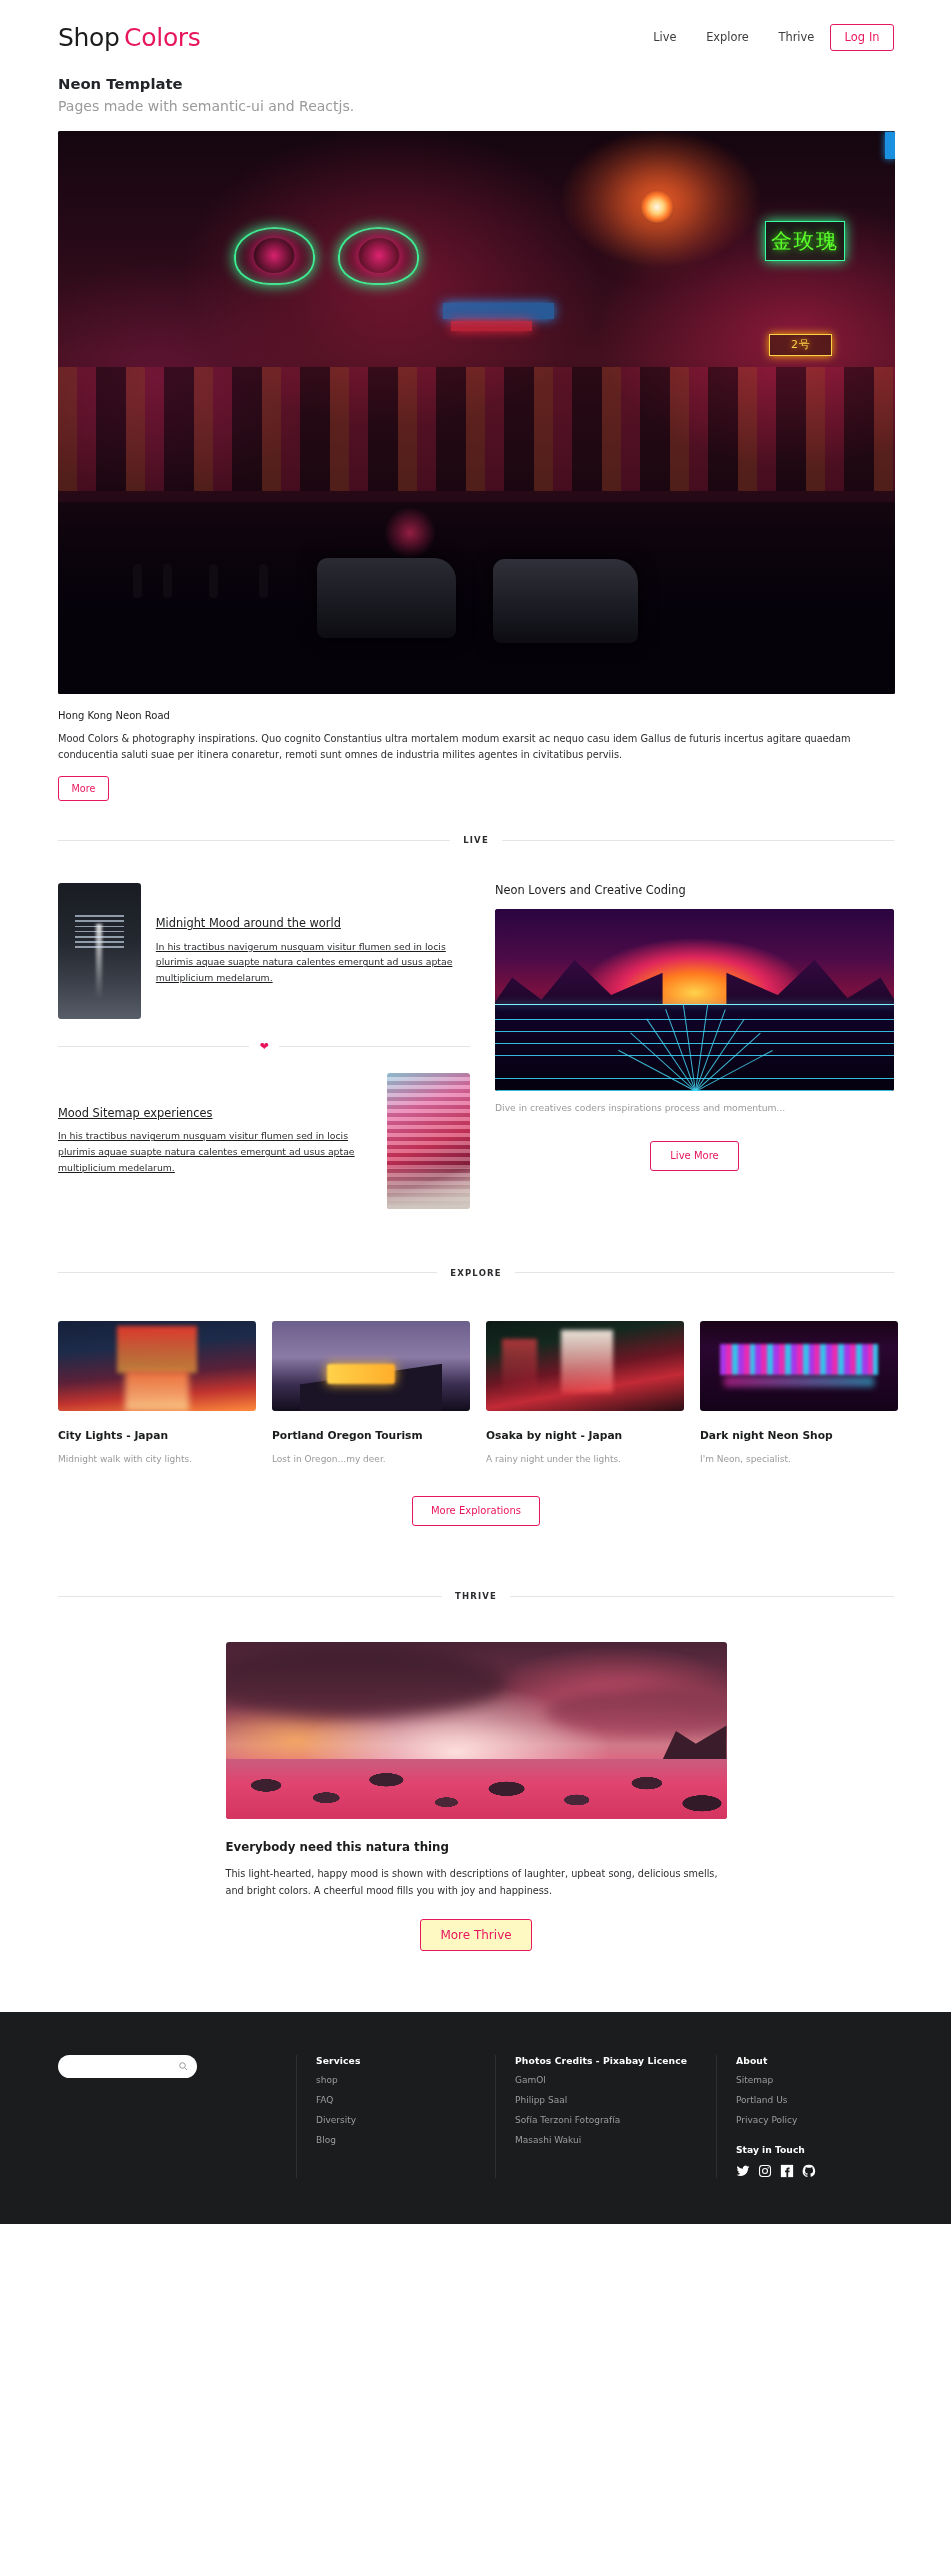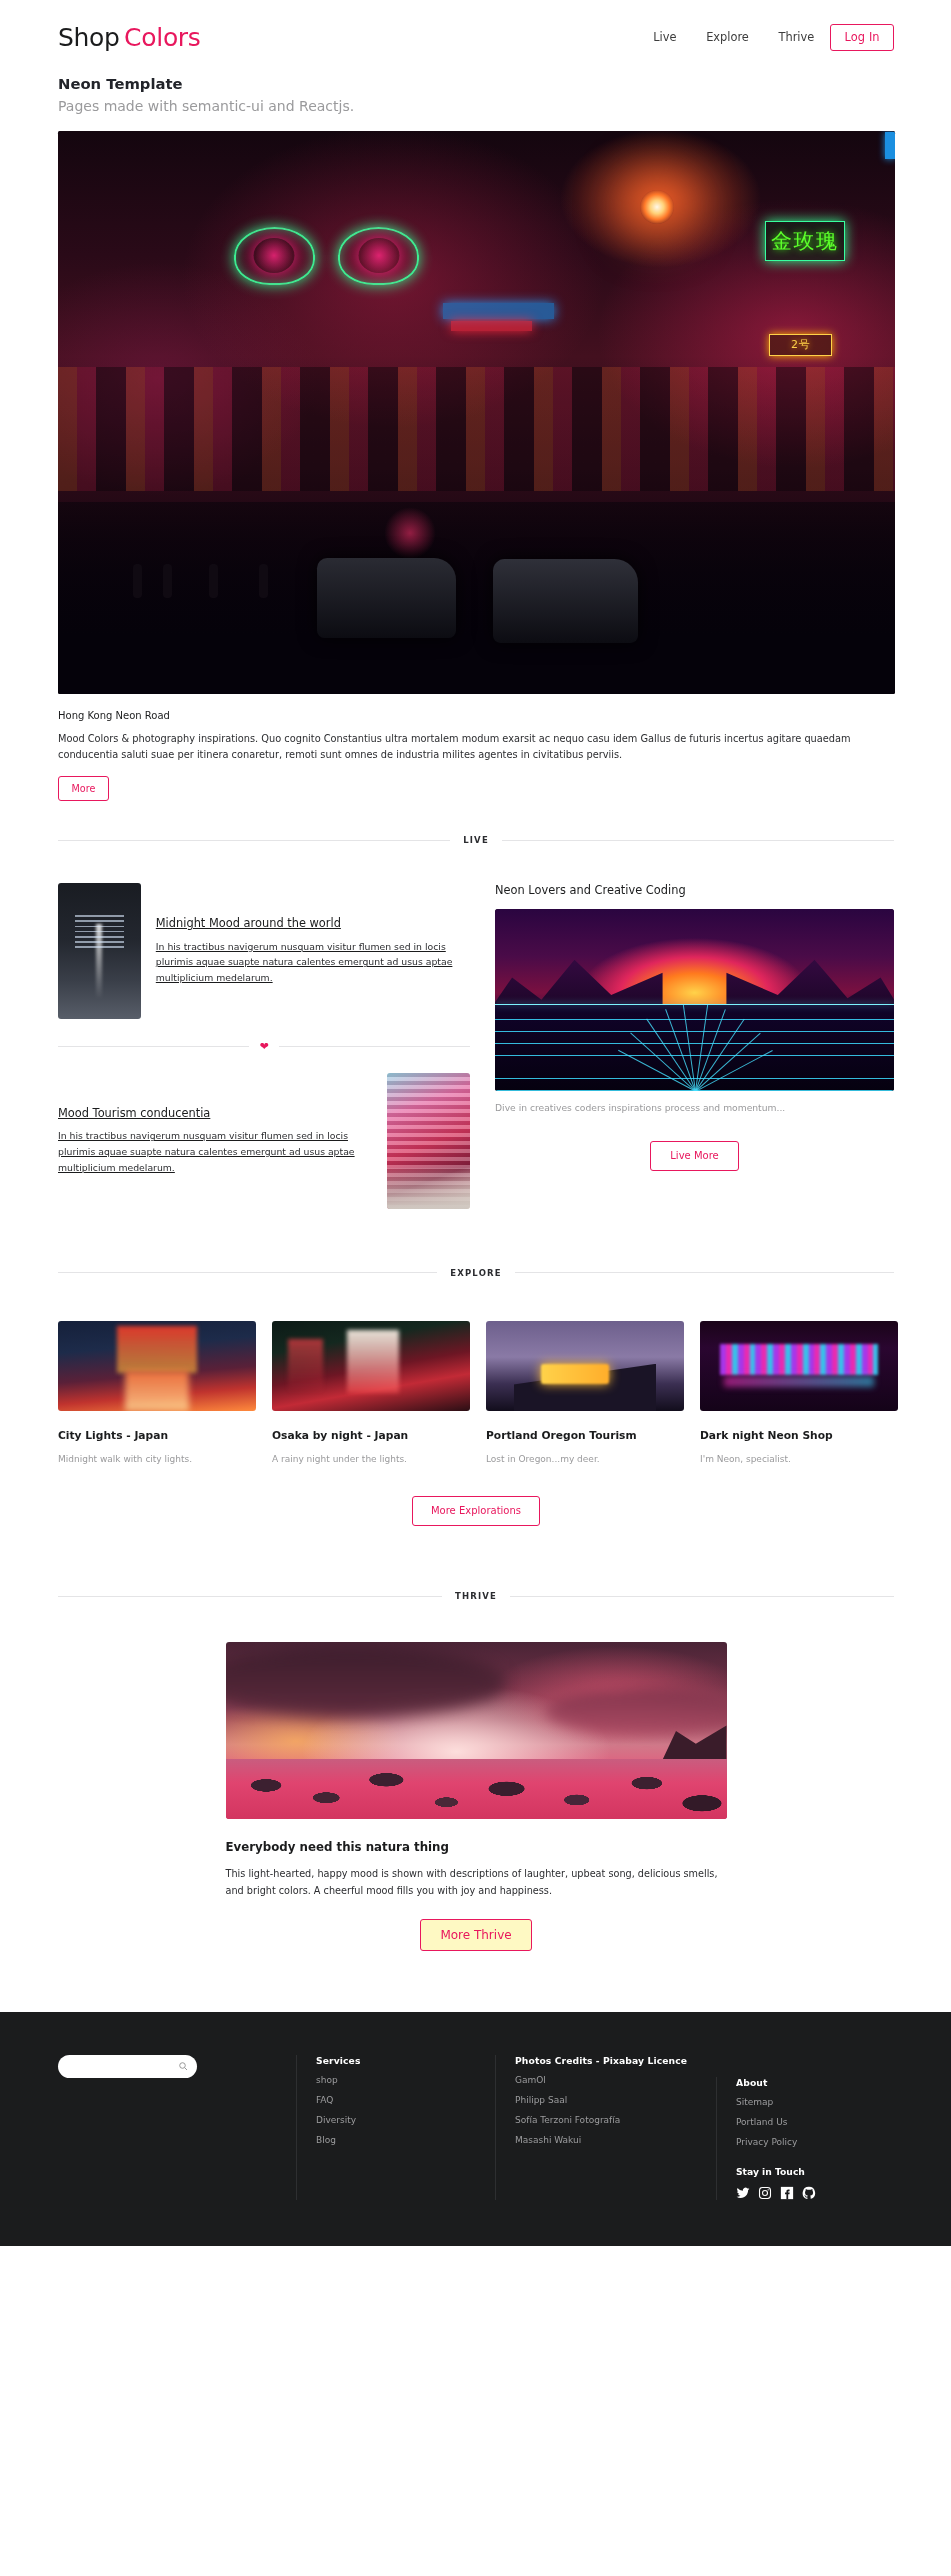--- a/index.html
+++ b/index.html
@@ -196,21 +196,21 @@
   .footer{margin-top:61px;background:#1B1C1D;padding:43px 58px 46px;display:flex;min-height:197px;}
   .f-search{width:238px;flex:none;}
   .searchbox{width:139px;height:23.6px;background:#fff;border-radius:11.8px;display:flex;align-items:center;
     padding:0 8.9px;}
   .searchbox input{flex:1;border:0;outline:0;background:transparent;font-size:8.9px;
     font-family:inherit;color:#1b1c1d;min-width:0;}
   .searchbox .mag{width:10.3px;height:10.3px;flex:none;opacity:.6;}
   .fcol{padding-left:19px;border-left:0.7px solid #2e2f31;}
   .fcol.c1{width:199px;}
   .fcol.c2{width:221px;}
-  .fcol.c3{width:auto;flex:1;margin-top:22px;}
+  .fcol.c3{width:auto;flex:1;}
   .fh{font-size:9.2px;font-weight:700;color:#fff;letter-spacing:0.1px;}
   .fl{display:block;margin-top:8px;font-size:9px;color:#9c9c9e;text-decoration:none;line-height:1.35;}
   .fh2{margin-top:17.7px;font-size:9.2px;font-weight:700;color:#fff;}
   .socials{margin-top:8.9px;display:flex;gap:8px;align-items:center;}
   .socials svg{display:block;}
 </style>
 </head>
 <body>
 
 <div class="page">
@@ -279,21 +279,21 @@
       </div>
 
       <div class="heart-div">
         <div class="ln"></div>
         <div class="ht">❤</div>
         <div class="ln"></div>
       </div>
 
       <div class="lr-row rev">
         <div class="txt">
-          <div class="lr-h">Mood Tourism conducentia</div>
+          <div class="lr-h">Mood Sitemap experiences</div>
           <div class="lr-p">In his tractibus navigerum nusquam visitur flumen sed in locis plurimis aquae suapte natura calentes emergunt ad usus aptae multiplicium medelarum.</div>
         </div>
         <div class="thumb-tall th-osaka"></div>
       </div>
 
     </div>
 
     <div class="live-right">
       <div class="nl-h">Neon Lovers and Creative Coding</div>
       <div class="nl-img">
@@ -328,28 +328,28 @@
     <div class="ln"></div>
   </div>
 
   <div class="cards">
     <div class="card">
       <div class="cimg ci1"></div>
       <div class="ct">City Lights - Japan</div>
       <div class="cs">Midnight walk with city lights.</div>
     </div>
     <div class="card">
+      <div class="cimg ci3"></div>
+      <div class="ct">Portland Oregon Tourism</div>
+      <div class="cs">Lost in Oregon...my deer.</div>
+    </div>
+    <div class="card">
       <div class="cimg ci2"></div>
       <div class="ct">Osaka by night - Japan</div>
       <div class="cs">A rainy night under the lights.</div>
-    </div>
-    <div class="card">
-      <div class="cimg ci3"></div>
-      <div class="ct">Portland Oregon Tourism</div>
-      <div class="cs">Lost in Oregon...my deer.</div>
     </div>
     <div class="card">
       <div class="cimg ci4"></div>
       <div class="ct">Dark night Neon Shop</div>
       <div class="cs">I'm Neon, specialist.</div>
     </div>
   </div>
 
   <div class="center-btn">
     <button class="btn-expl">More Explorations</button>

